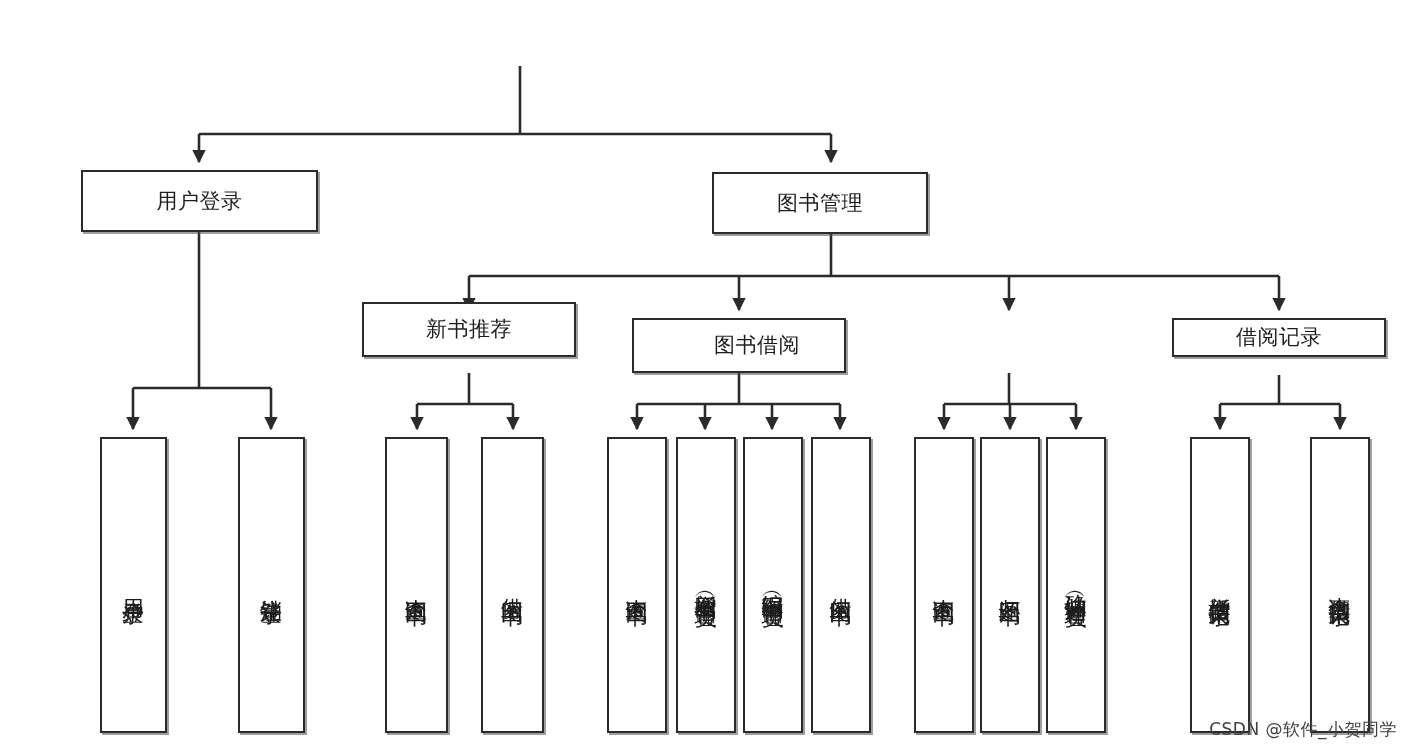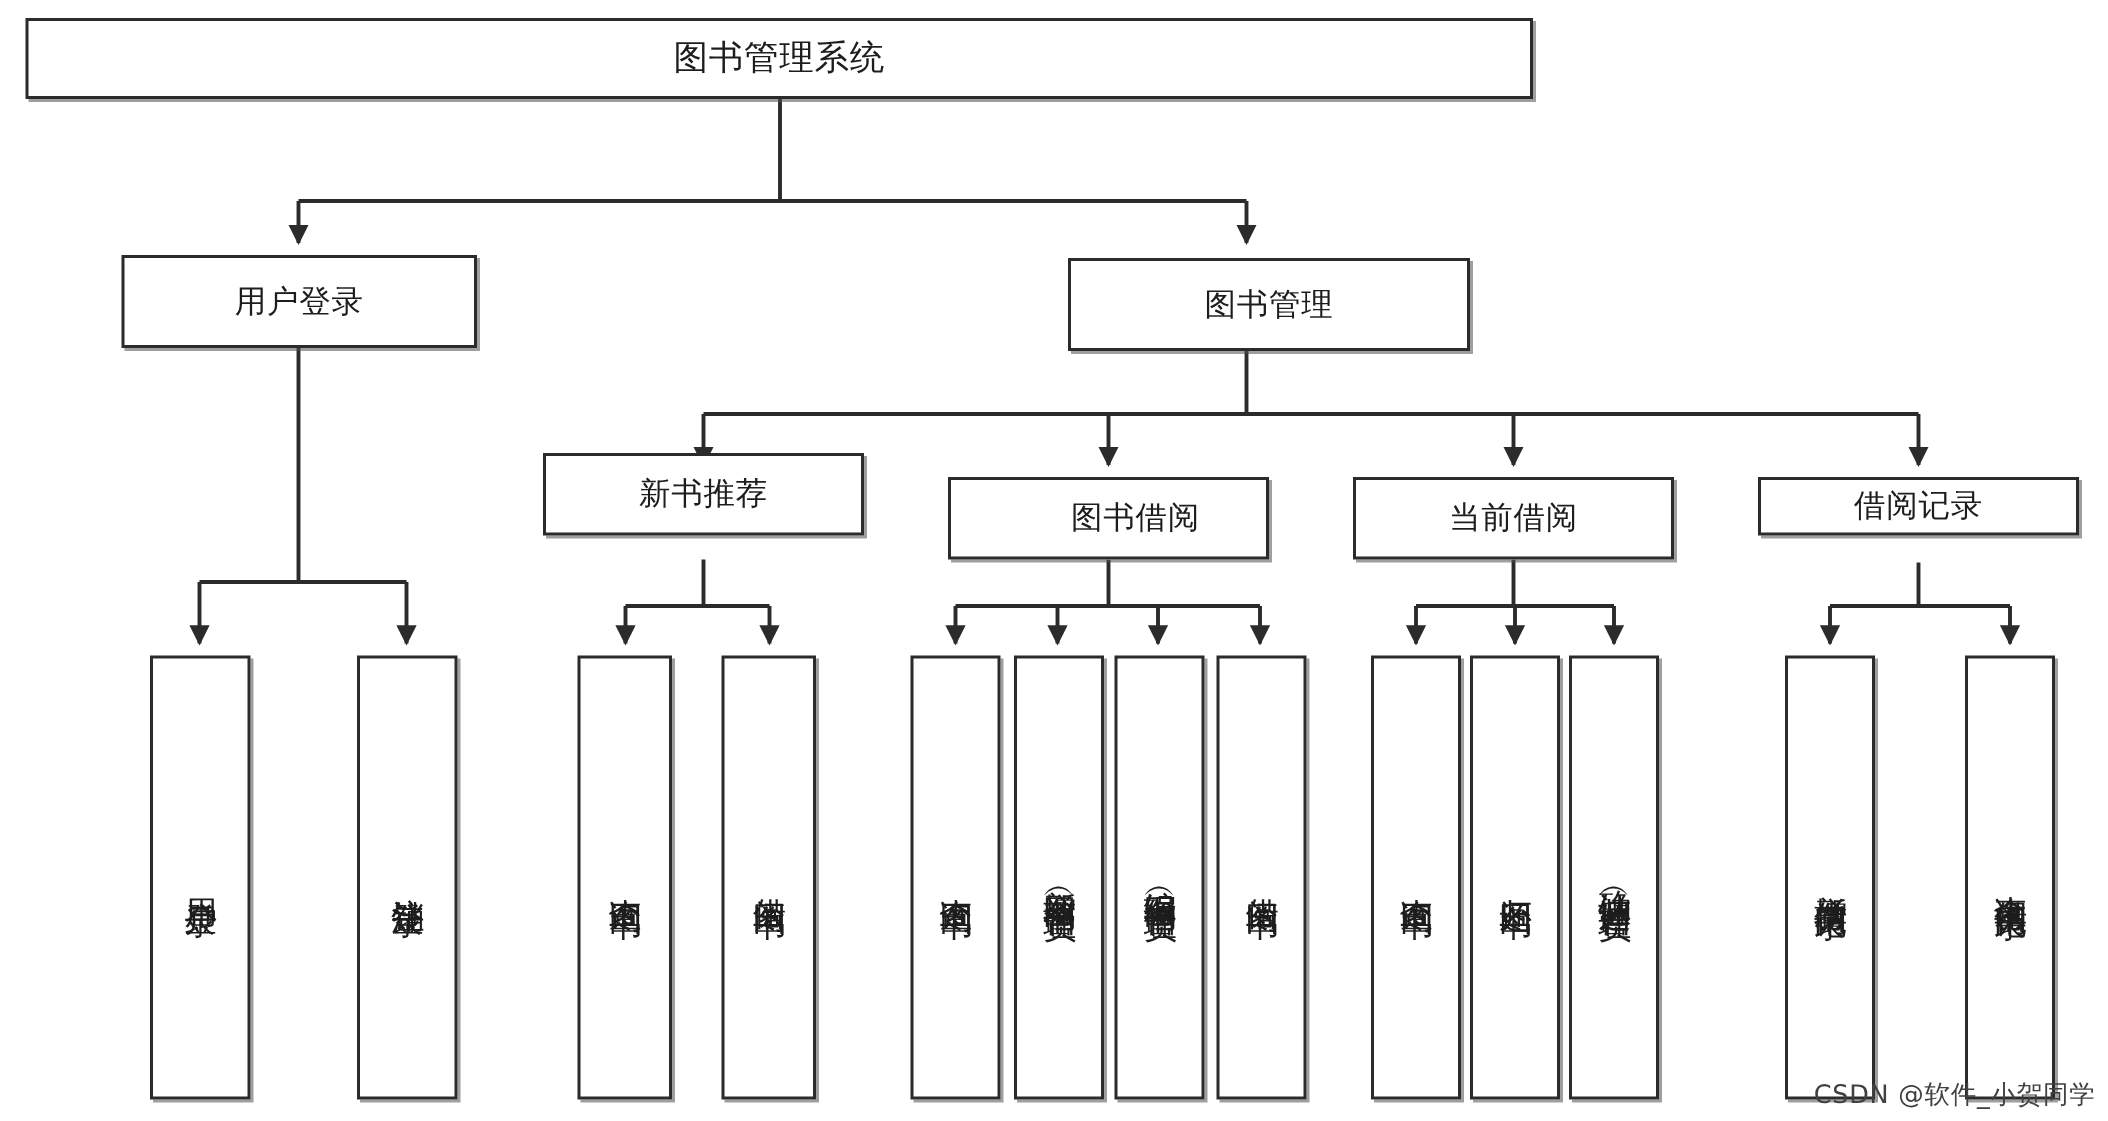--- a/index.html
+++ b/index.html
@@ -117,43 +117,37 @@
       <path d="M 1010 404 L 1010 429" marker-end="url(#arrow)"></path>
       <path d="M 1076 404 L 1076 429" marker-end="url(#arrow)"></path>
 
       <path d="M 1279 375 L 1279 404"></path>
       <path d="M 1220 404 L 1340 404"></path>
       <path d="M 1220 404 L 1220 429" marker-end="url(#arrow)"></path>
       <path d="M 1340 404 L 1340 429" marker-end="url(#arrow)"></path>
     </g>
   </svg>
 
-  <div class="node-box root horizontal" style="left:17px; top:12px; width:1005px; height:54px;">
-    <span class="node-label">图书管理系统</span>
-  </div>
 
   <div class="node-box horizontal" style="left:81px; top:170px; width:237px; height:62px;">
     <span class="node-label">用户登录</span>
   </div>
 
-  <div class="node-box horizontal" style="left:712px; top:172px; width:268px; height:62px;">
+  <div class="node-box horizontal" style="left:712px; top:172px; width:216px; height:62px;">
     <span class="node-label">图书管理</span>
   </div>
 
   <div class="node-box horizontal" style="left:362px; top:302px; width:214px; height:55px;">
     <span class="node-label">新书推荐</span>
   </div>
 
   <div class="node-box horizontal" style="left:632px; top:318px; width:214px; height:55px;padding-left:36px;">
     <span class="node-label">图书借阅</span>
   </div>
 
-  <div class="node-box horizontal" style="left:902px; top:318px; width:214px; height:55px;">
-    <span class="node-label">当前借阅</span>
-  </div>
 
   <div class="node-box horizontal" style="left:1172px; top:318px; width:214px; height:39px;">
     <span class="node-label">借阅记录</span>
   </div>
 
   <div class="node-box vertical" style="left:100px; top:437px; width:67px; height:296px;">
     <span class="node-label">用户登录</span>
   </div>
 
   <div class="node-box vertical" style="left:238px; top:437px; width:67px; height:296px;">

